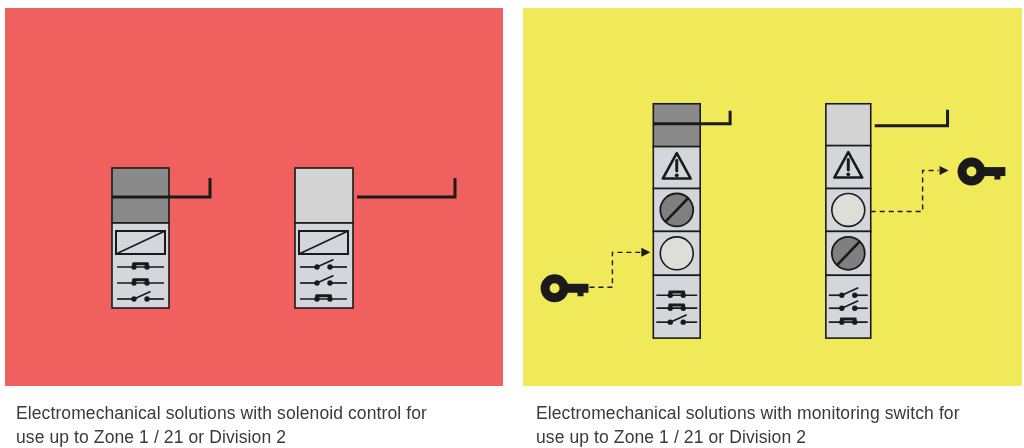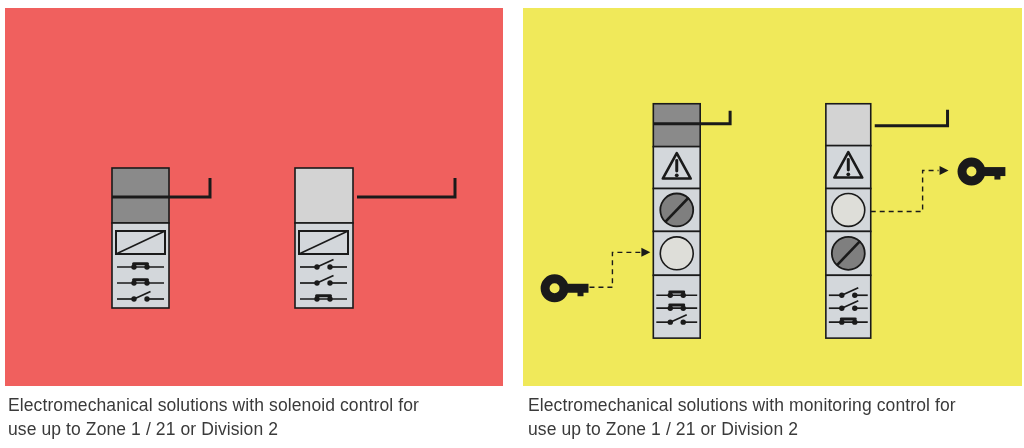--- a/index.html
+++ b/index.html
@@ -2,21 +2,21 @@
 <html style="--page-bg: #ffffff; --panel-red: #f0605e; --panel-yellow: #f0e95a; --head-dark: #8a8a8a; --head-light: #d3d3d3; --section-gray: #d3d7db; --circle-dark: #7f7f7f; --circle-light: #dedeD9; --line-dark: #1a1a1a; --caption-text: #3a3a3a;"><head>
 <meta charset="utf-8">
 <style>
   html,body { margin:0; padding:0; }
   body { background:#ffffff; font-family:"Liberation Sans", sans-serif; }
   .figure { position:relative; width:1024px; height:448px; background:var(--page-bg,#fff); overflow:hidden; }
   .panel { position:absolute; top:8px; height:378px; }
   .panel svg { display:block; width:100%; height:100%; }
   .panel.red { left:5px; width:498px; background:var(--panel-red); }
   .panel.yellow { left:523px; width:499px; background:var(--panel-yellow); }
-  .caption { position:absolute; top:389px; margin:4px; font-size:17.5px; line-height:24px;
+  .caption { position:absolute; top:389px; margin:12px; font-size:17.5px; line-height:24px;
              color:var(--caption-text); letter-spacing:0.1px; }
   .caption.left { left:4px; width:500px; }
   .caption.right { left:524px; width:500px; }
 
   
   .head-dark { fill:var(--head-dark); stroke:var(--line-dark); stroke-width:1.6; }
   .head-light { fill:var(--head-light); stroke:var(--line-dark); stroke-width:1.6; }
   .section { fill:var(--section-gray); stroke:var(--line-dark); stroke-width:1.6; }
   .act { fill:none; stroke:var(--line-dark); stroke-width:3; }
   .sol { fill:none; stroke:var(--line-dark); stroke-width:2; }
@@ -189,17 +189,17 @@
         <rect class="key-part" x="472" y="167" width="6" height="5"></rect>
       </g>
     </svg>
   </section>
 
   <p class="caption left">
     <span>Electromechanical solutions with solenoid control for</span><br>
     <span>use up to Zone 1 / 21 or Division 2</span>
   </p>
   <p class="caption right">
-    <span>Electromechanical solutions with monitoring control for</span><br>
+    <span>Electromechanical solutions with monitoring switch for</span><br>
     <span>use up to Zone 1 / 21 or Division 2</span>
   </p>
 
 </div>
 
 </body></html>

